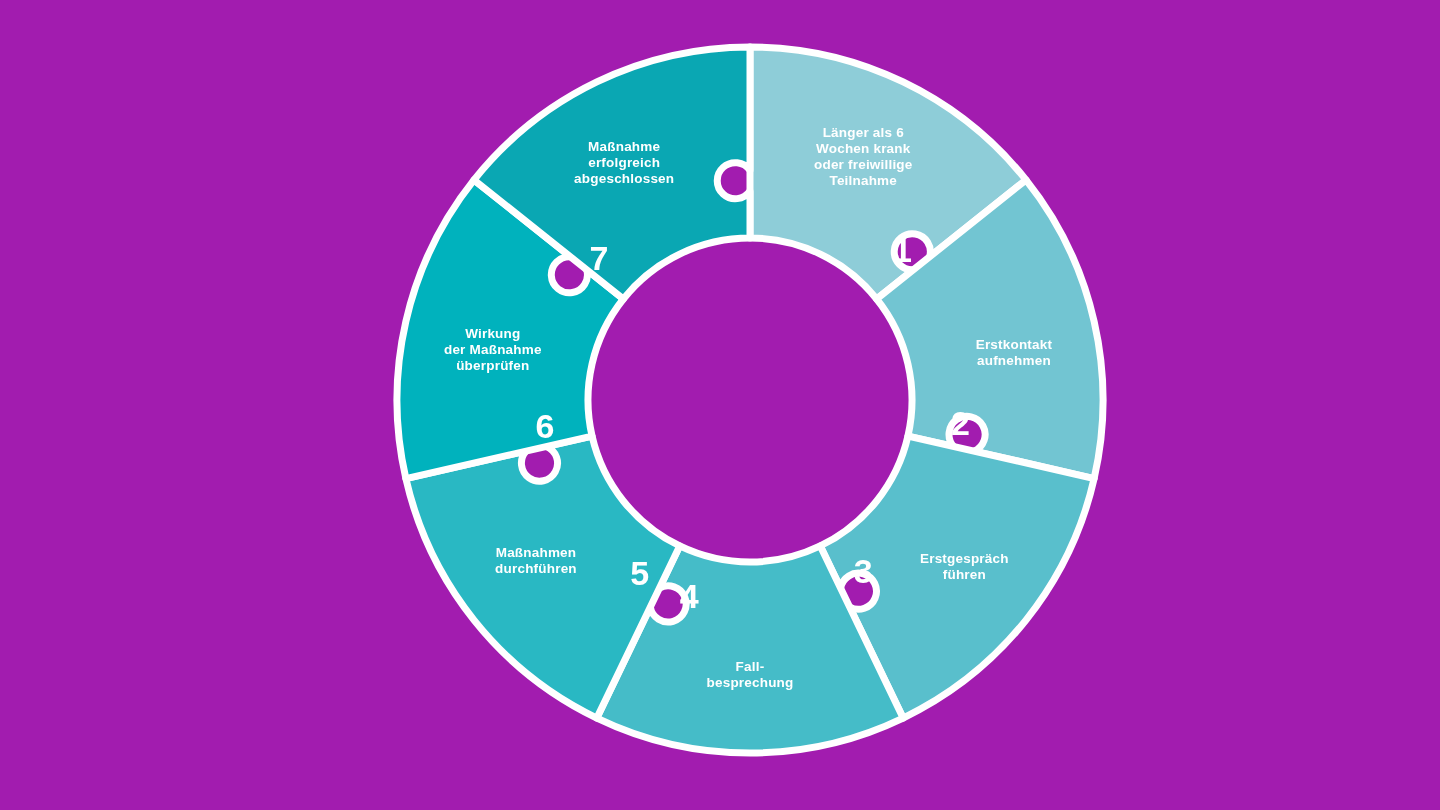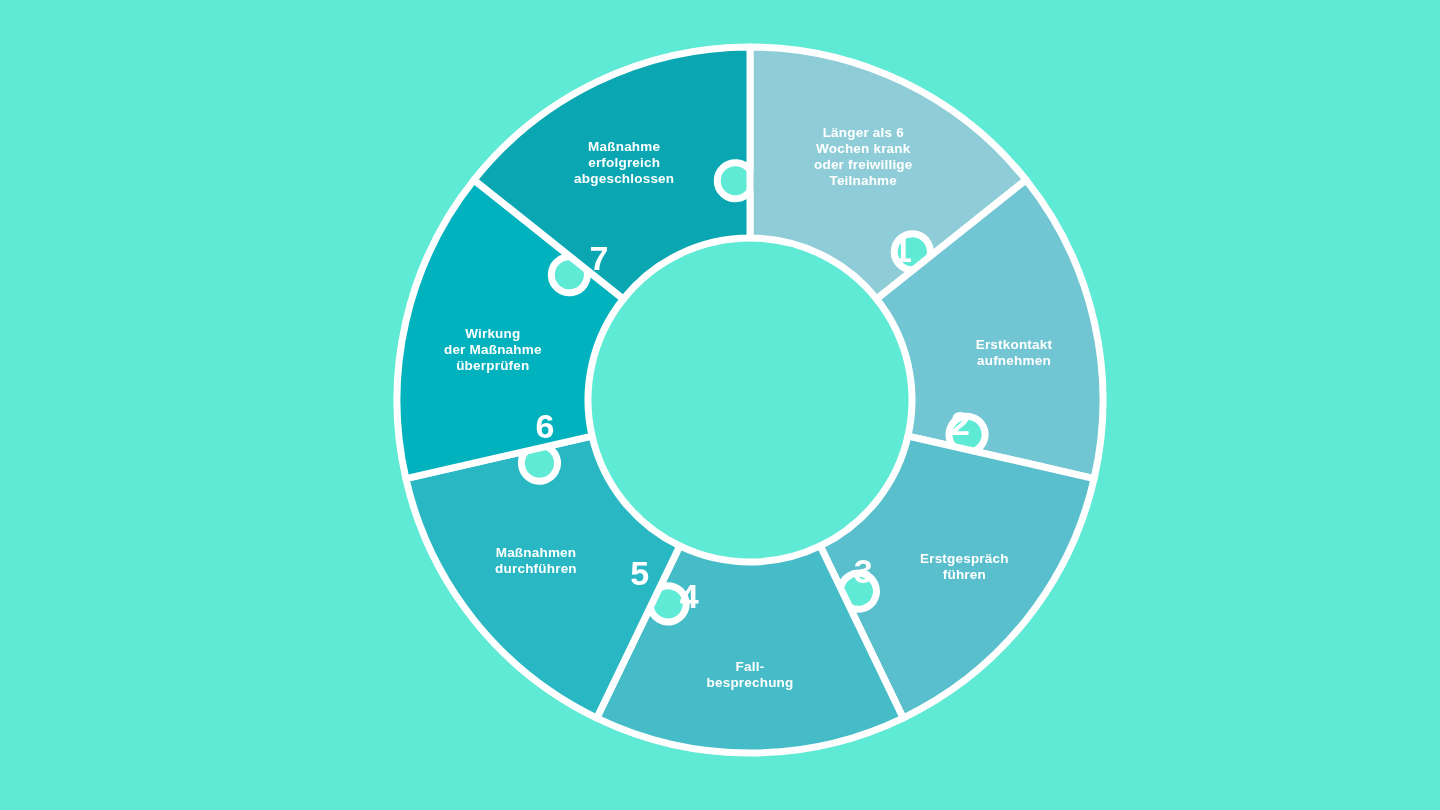--- a/index.html
+++ b/index.html
@@ -11,21 +11,21 @@
   body {
     width: 1440px;
     height: 810px;
     overflow: hidden;
     font-family: "Liberation Sans", sans-serif;
   }
   #stage {
     position: relative;
     width: 1440px;
     height: 810px;
-    background: #5eead4;
+    background: #a21caf;
   }
   #ring-svg {
     position: absolute;
     left: 0;
     top: 0;
     width: 1440px;
     height: 810px;
     display: block;
   }
   .seg-label {

